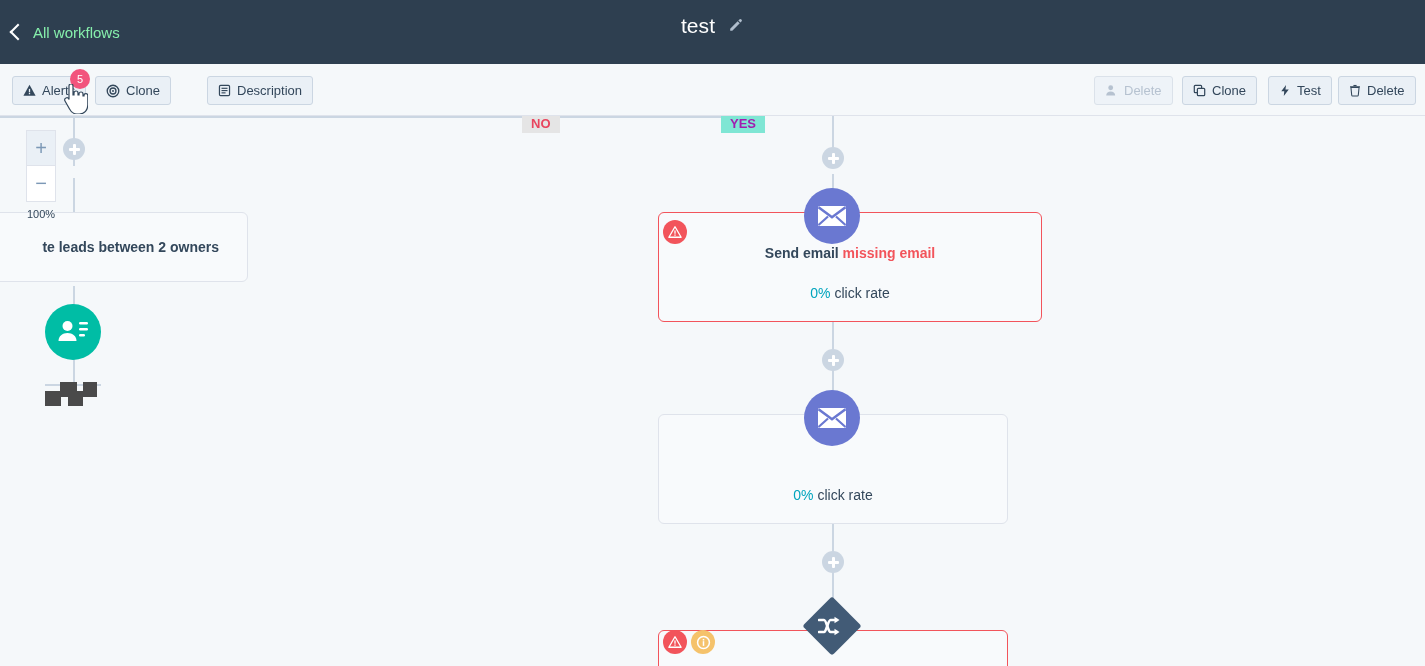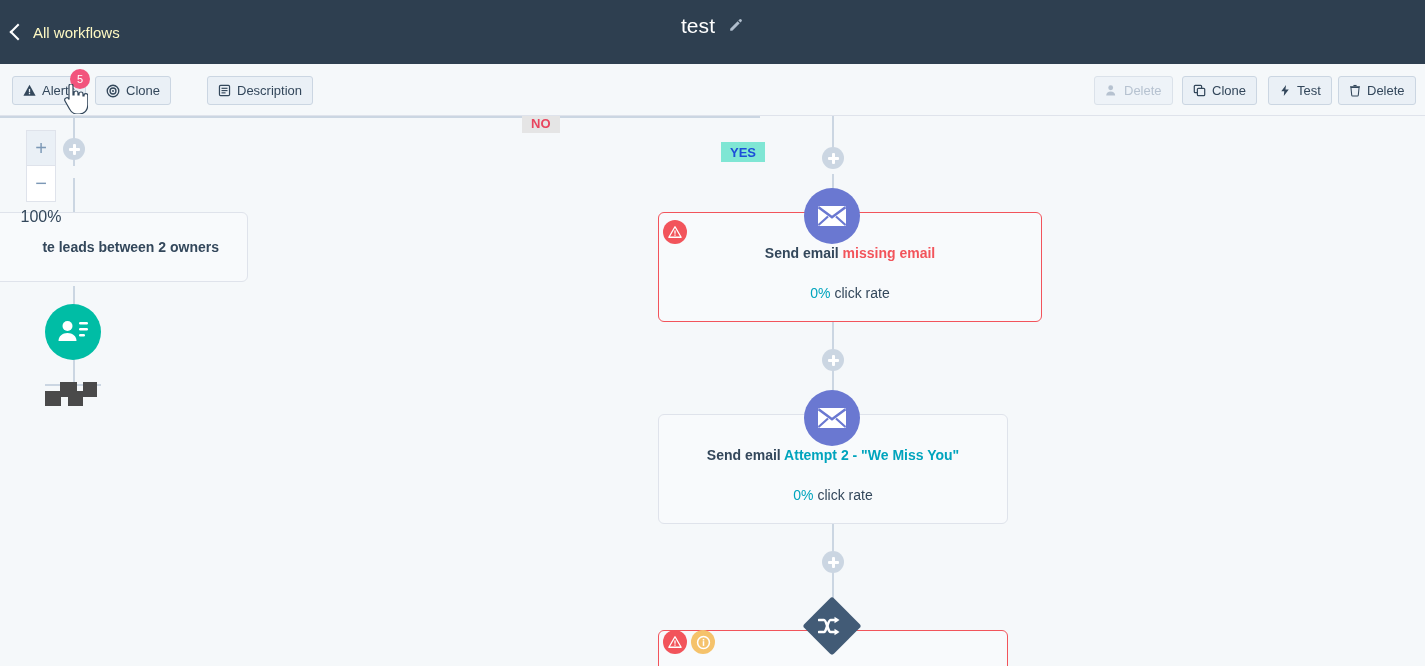--- a/index.html
+++ b/index.html
@@ -24,21 +24,21 @@
     background: #2e3f50;
     display: flex;
     align-items: center;
   }
   .back-link {
     position: absolute;
     left: 12px;
     display: flex;
     align-items: center;
     gap: 9px;
-    color: #fef9c3;
+    color: #86efac;
     font-size: 15px;
     cursor: pointer;
   }
   .chev-left {
     display: inline-block;
     width: 10px; height: 10px;
     border-left: 2.4px solid #ffffff;
     border-bottom: 2.4px solid #ffffff;
     transform: rotate(45deg);
     margin-bottom: 1px;
@@ -197,21 +197,21 @@
   }
   .zoom-btn.minus {
     background: #ffffff;
     border-top: none;
   }
   .zoom-pct {
     margin-top: 6px;
     width: 44px;
     margin-left: -7px;
     text-align: center;
-    font-size: 16px;
+    font-size: 11px;
     color: #33475b;
   }
 
   
   .plus-node {
     position: absolute;
     width: 22px; height: 22px;
     border-radius: 50%;
     background: #cbd6e2;
     display: flex;
@@ -235,21 +235,21 @@
     position: absolute;
     height: 20px;
     padding: 0 9px;
     display: flex;
     align-items: center;
     font-size: 13px;
     font-weight: bold;
     z-index: 3;
   }
   .branch-no  { background: #e5e5e5; color: #e8465f; }
-  .branch-yes { background: #7fe6d4; color: #1d4ed8; margin-top: 29px; }
+  .branch-yes { background: #7fe6d4; color: #a21caf; }
 
   
   .card {
     position: absolute;
     background: #f8fafc;
     border: 1px solid #dfe3eb;
     border-radius: 6px;
     box-sizing: border-box;
     cursor: pointer;
   }
@@ -502,24 +502,20 @@
   </div>
   <div class="node-icon email" style="left:804px; top:72px;">
     <svg width="30" height="22" viewBox="0 0 30 22">
       <rect x="1" y="1" width="28" height="20" rx="1.5" fill="#ffffff"></rect>
       <path d="M1.5 2.2L15 12.2 28.5 2.2" fill="none" stroke="#6a78d1" stroke-width="2.6"></path>
       <path d="M1.5 20L11 11.5M28.5 20L19 11.5" fill="none" stroke="#6a78d1" stroke-width="2.2"></path>
     </svg>
   </div>
 
   <div class="card" style="left:658px; top:298px; width:350px; height:110px;">
-    <div class="card-title">
-      <span>Send email </span>
-      <span class="ref teal">Attempt 2 - "We Miss You"</span>
-    </div>
     <div class="card-stat">
       <span class="pct">0% </span>
       <span>click rate</span>
     </div>
   </div>
   <div class="node-icon email" style="left:804px; top:274px;">
     <svg width="30" height="22" viewBox="0 0 30 22">
       <rect x="1" y="1" width="28" height="20" rx="1.5" fill="#ffffff"></rect>
       <path d="M1.5 2.2L15 12.2 28.5 2.2" fill="none" stroke="#6a78d1" stroke-width="2.6"></path>
       <path d="M1.5 20L11 11.5M28.5 20L19 11.5" fill="none" stroke="#6a78d1" stroke-width="2.2"></path>

